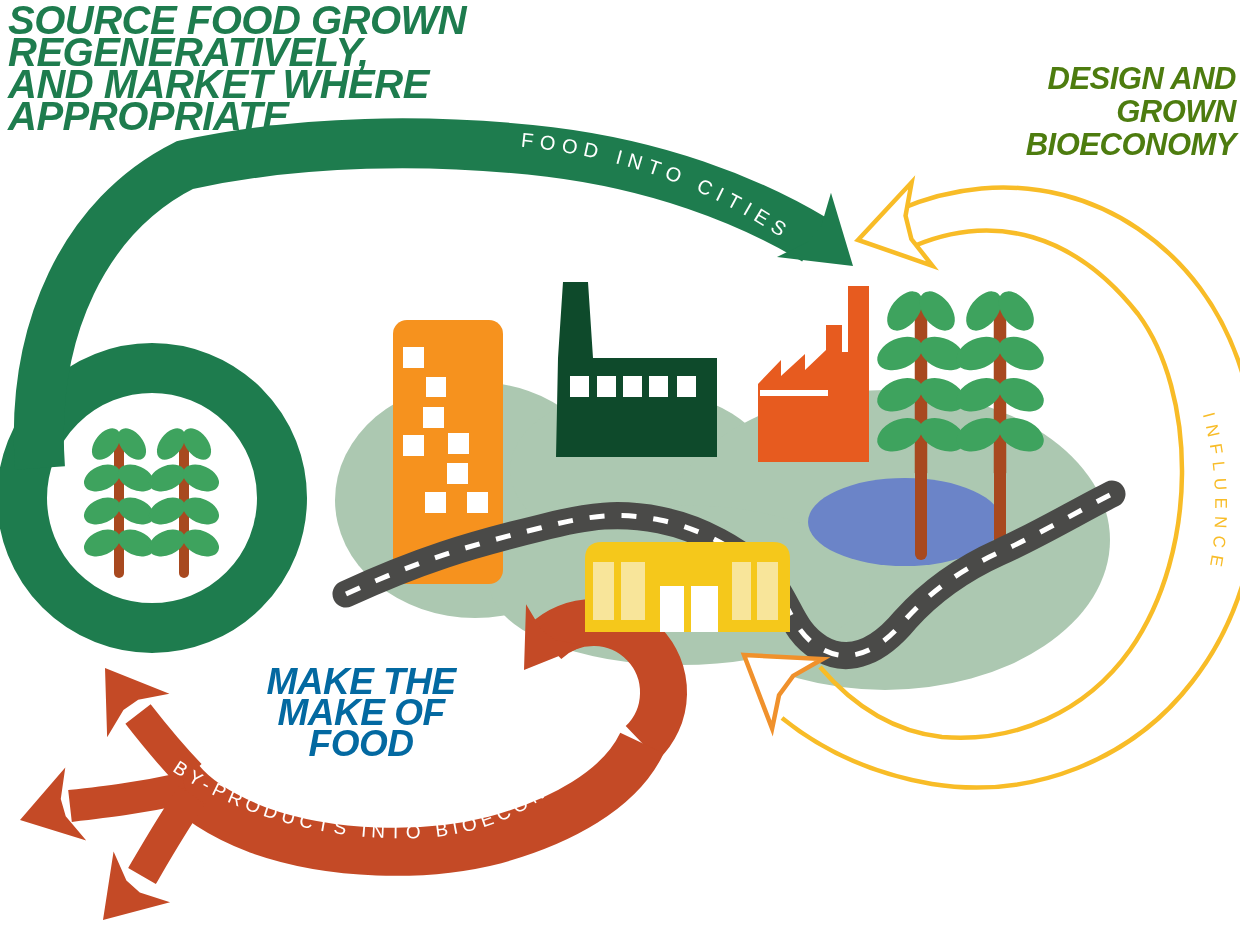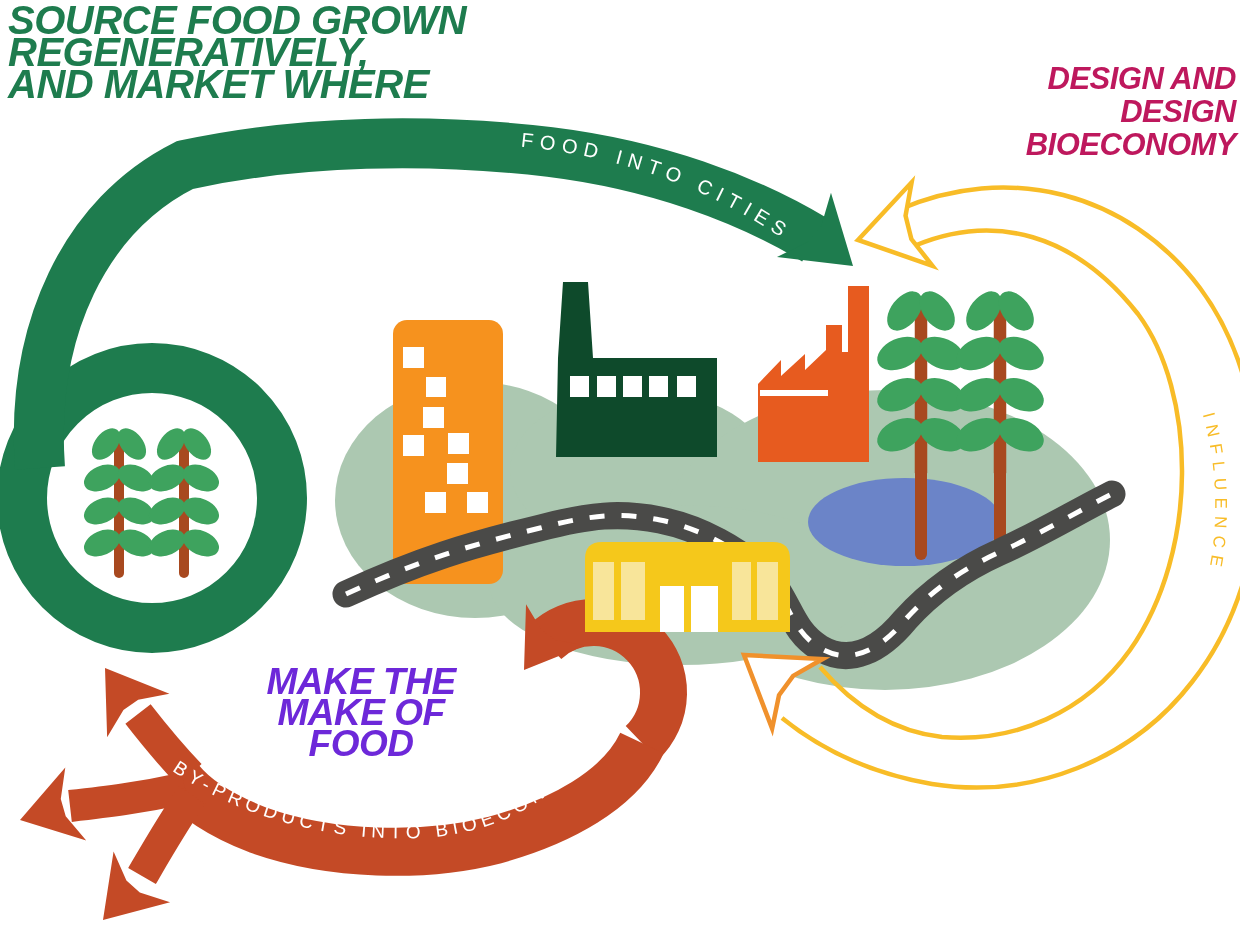--- a/index.html
+++ b/index.html
@@ -8,22 +8,22 @@
     background:#ffffff;
     font-family:"Liberation Sans", sans-serif;
   }
   .stage svg { position:absolute; left:0; top:0; }
   .heading {
     position:absolute; font-weight:bold; font-style:italic;
     letter-spacing:-0.5px; white-space:nowrap;
   }
   .heading span { display:block; }
   .h-source { left:8px; top:4px; font-size:40px; line-height:32px; color:#1E7C4E; }
-  .h-design { right:4px; top:62px; font-size:31px; line-height:33px; color:#be185d; text-align:right; }
-  .h-make  { left:236px; top:666px; width:250px; font-size:37px; line-height:31px; color:#6d28d9; text-align:center; }
+  .h-design { right:4px; top:62px; font-size:31px; line-height:33px; color:#4d7c0f; text-align:right; }
+  .h-make  { left:236px; top:666px; width:250px; font-size:37px; line-height:31px; color:#0369a1; text-align:center; }
   svg text { font-family:"Liberation Sans", sans-serif; }
   .bandtext { fill:#ffffff; font-size:20px; letter-spacing:6.5px; }
   .bandtext2 { fill:#ffffff; font-size:19px; letter-spacing:5px; }
   .infltext { fill:#F8BC27; font-size:17px; letter-spacing:7px; }
 </style>
 </head>
 <body>
 
 <div class="stage">
 
@@ -153,25 +153,26 @@
     <text class="infltext">
       <textPath href="#inflPath" startOffset="6%">INFLUENCE</textPath>
     </text>
   </g>
 </svg>
 
 <div class="heading h-source">
   <span>SOURCE FOOD GROWN</span>
   <span>REGENERATIVELY,</span>
   <span>AND MARKET WHERE</span>
+  <span>APPROPRIATE</span>
 </div>
 
 <div class="heading h-design">
   <span>DESIGN AND</span>
-  <span>DESIGN</span>
+  <span>GROWN</span>
   <span>BIOECONOMY</span>
 </div>
 
 <div class="heading h-make">
   <span>MAKE THE</span>
   <span>MAKE OF</span>
   <span>FOOD</span>
 </div>
 
 </div>

